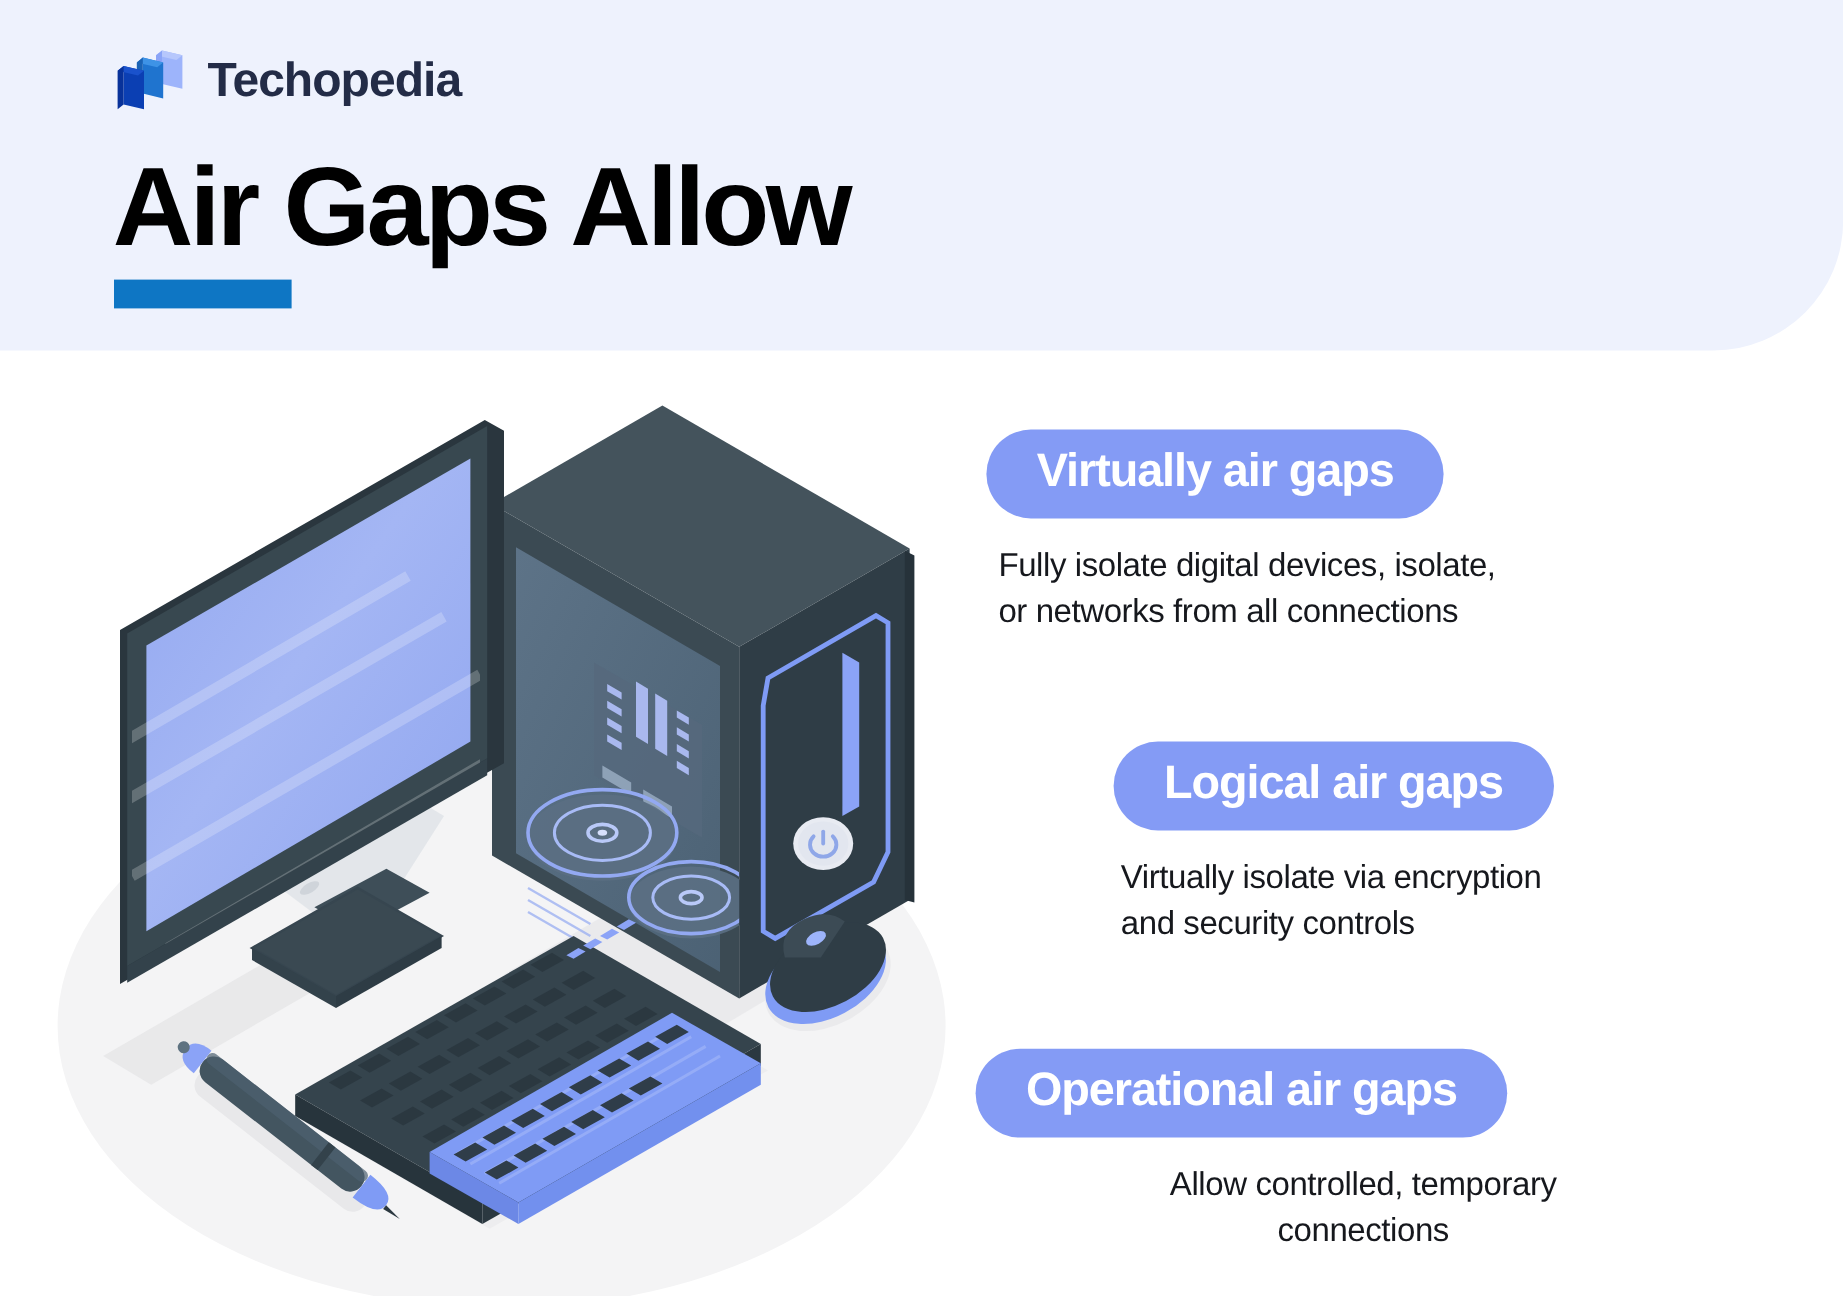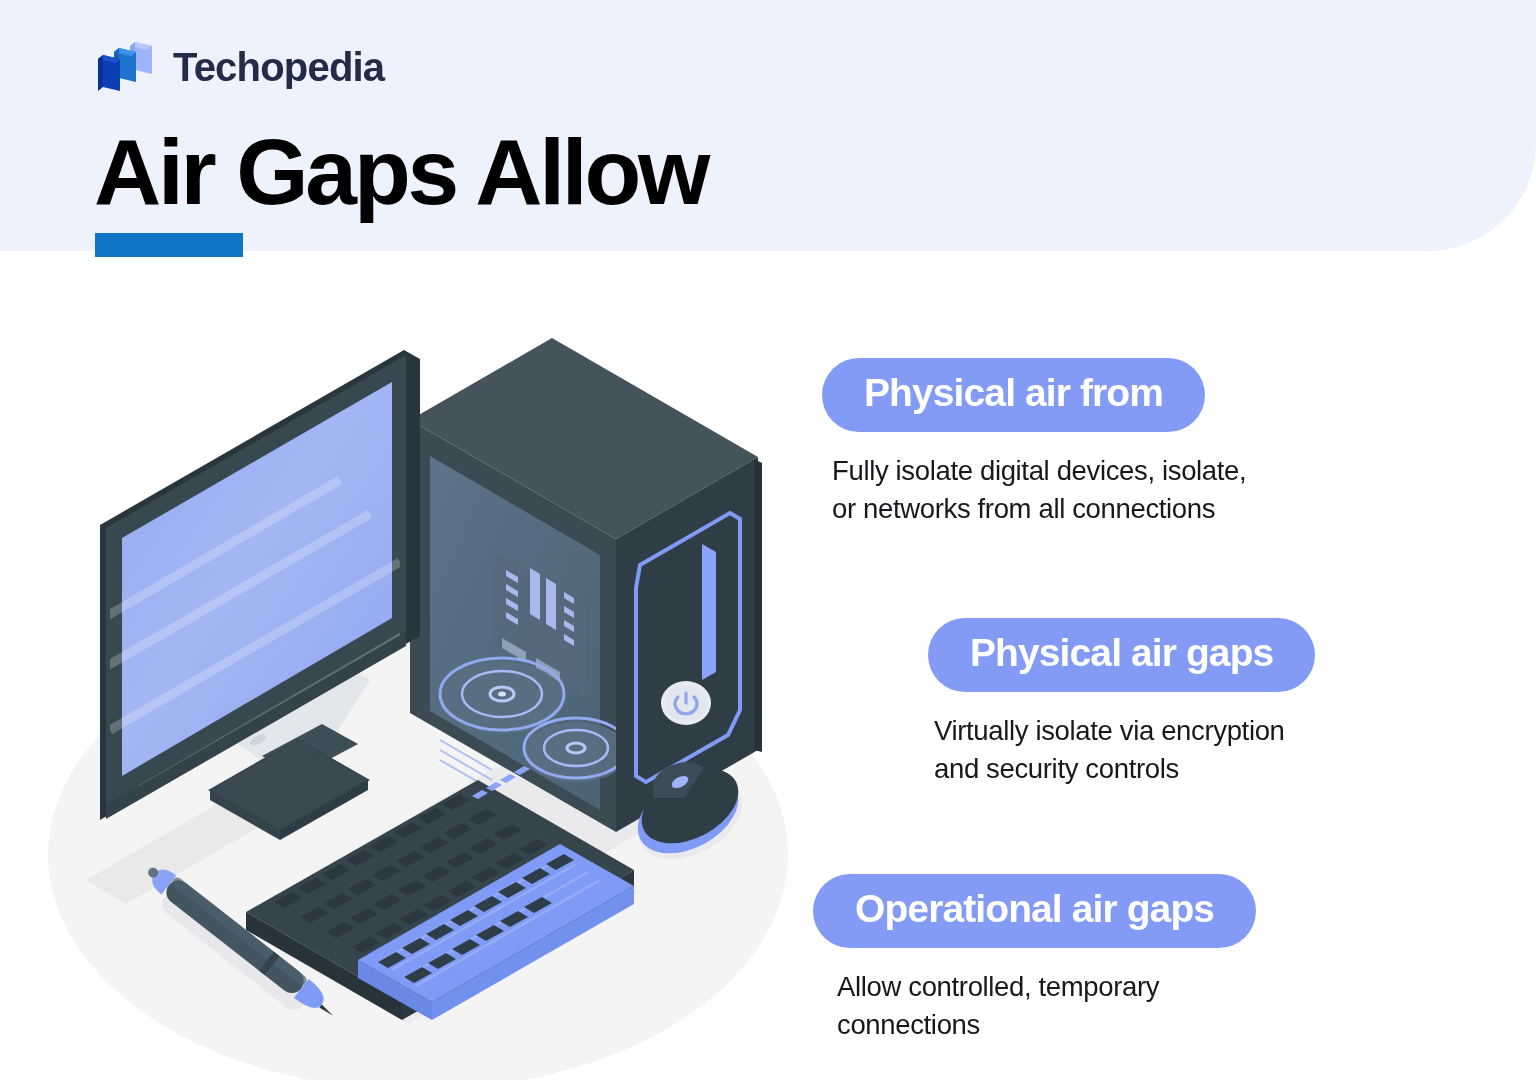--- a/index.html
+++ b/index.html
@@ -9,21 +9,21 @@
     background:#ffffff;
     font-family:"Liberation Sans", sans-serif;
     position:relative;
     overflow:hidden;
   }
 
   
   #header-band {
     position:absolute;
     left:0; top:0;
-    width:1536px; height:251px;
+    width:1536px; height:292px;
     background:#eef2fd;
     border-bottom-right-radius:108px;
   }
   #brand {
     position:absolute;
     left:95px; top:38px;
     display:flex;
     align-items:center;
     gap:16px;
   }
@@ -86,21 +86,21 @@
   .type-desc {
     margin-top:20px;
     font-size:27.5px;
     color:#16181d;
     line-height:1.38;
     letter-spacing:-0.35px;
     white-space:pre-line;
   }
   .type-block[data-idx="0"] .type-desc { margin-left:10px; }
   .type-block[data-idx="1"] .type-desc { margin-left:6px; }
-  .type-block[data-idx="2"] .type-desc { margin-left:24px; }
+  .type-block[data-idx="2"] .type-desc { margin-left:6px;text-align:center; }
 </style>
 </head>
 <body>
 
 <div id="header-band">
 
   <div id="brand">
     <svg id="brand-logo" viewBox="0 0 62 58">
       <path d="M40 4 L57 8 L57 36 L40 32 Z" fill="#9db4fb"></path>
       <path d="M40 4 L57 8 L52 12 L35 8 Z" fill="#b6c7fc"></path>
@@ -349,27 +349,27 @@
     <path d="M306 606 l16 2 l-16 2 z" fill="#2b3840"></path>
     <path d="M112 594 q-18 0 -18 12 q0 12 18 12 z" fill="#8ba3f7"></path>
     <circle cx="92" cy="606" r="5" fill="#5e7280"></circle>
   </g>
 </svg>
 </div>
 
 <div id="types-list">
 
   <div class="type-block" data-idx="0">
-    <div class="type-pill">Physical air from</div>
+    <div class="type-pill">Virtually air gaps</div>
     <div class="type-desc">Fully isolate digital devices, isolate,
 or networks from all connections</div>
   </div>
 
   <div class="type-block" data-idx="1">
-    <div class="type-pill">Physical air gaps</div>
+    <div class="type-pill">Logical air gaps</div>
     <div class="type-desc">Virtually isolate via encryption
 and security controls</div>
   </div>
 
   <div class="type-block" data-idx="2">
     <div class="type-pill">Operational air gaps</div>
     <div class="type-desc">Allow controlled, temporary
 connections</div>
   </div>
 

